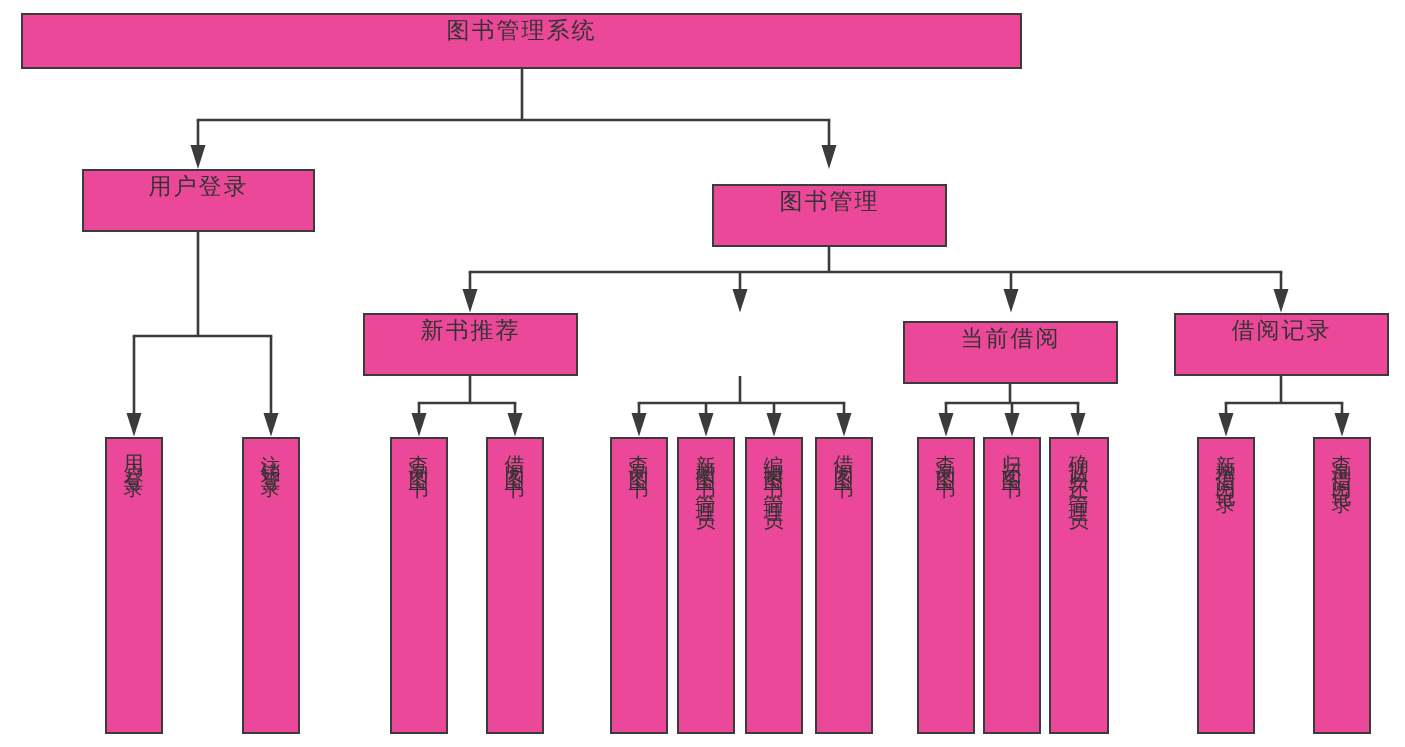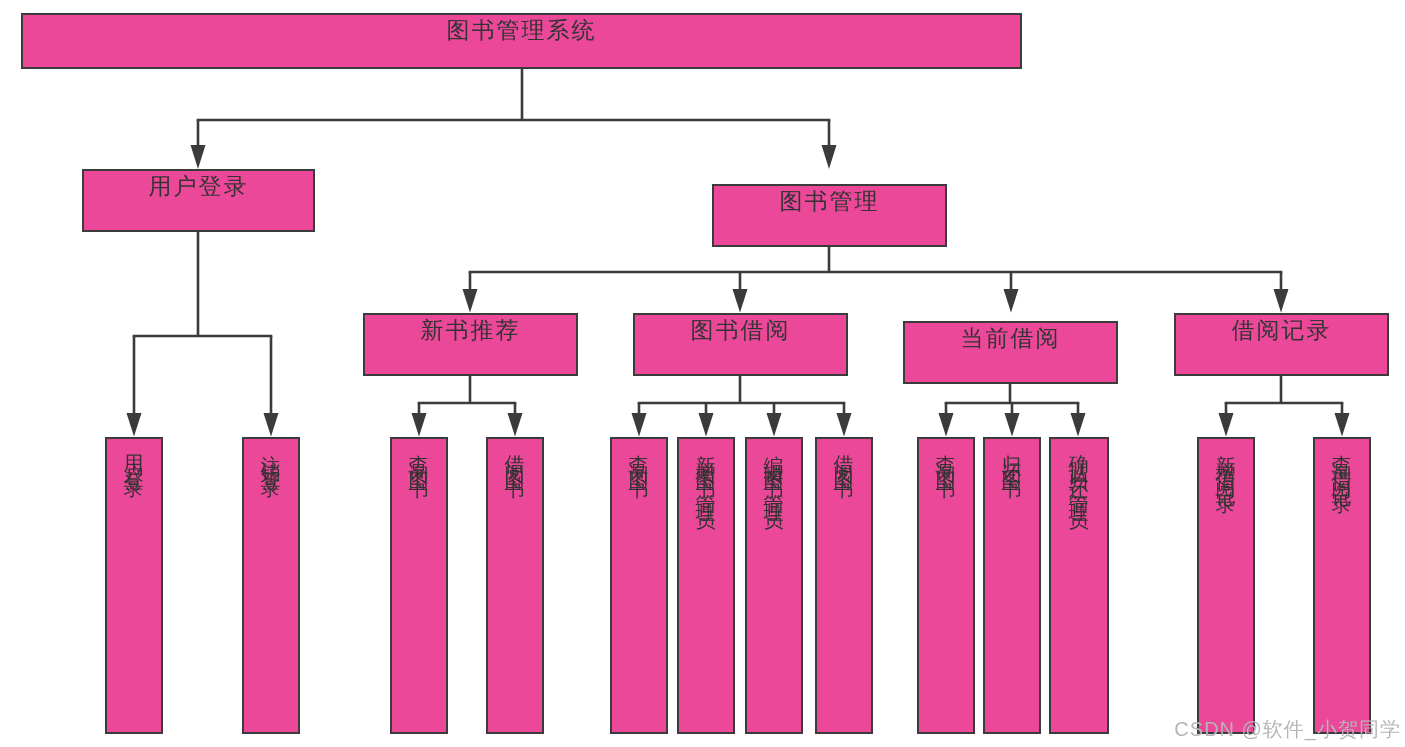--- a/index.html
+++ b/index.html
@@ -111,23 +111,20 @@
   <div class="box l2" style="left:82px;top:169px;width:233px;">
     <span class="hlabel">用户登录</span>
   </div>
   <div class="box l2" style="left:712px;top:169px;width:235px;margin-top:15px;">
     <span class="hlabel">图书管理</span>
   </div>
 
   <div class="box l3" style="left:363px;top:313px;width:215px;">
     <span class="hlabel">新书推荐</span>
   </div>
-  <div class="box l3" style="left:633px;top:313px;width:215px;">
-    <span class="hlabel">图书借阅</span>
-  </div>
   <div class="box l3" style="left:903px;top:321px;width:215px;">
     <span class="hlabel">当前借阅</span>
   </div>
   <div class="box l3" style="left:1174px;top:313px;width:215px;">
     <span class="hlabel">借阅记录</span>
   </div>
 
   <div class="box leaf" style="left:105px;">
     <span class="vlabel">用户登录</span>
   </div>
@@ -165,14 +162,13 @@
     <span class="vlabel">确认归还（管理员）</span>
   </div>
 
   <div class="box leaf" style="left:1197px;">
     <span class="vlabel">新增借阅记录</span>
   </div>
   <div class="box leaf" style="left:1313px;">
     <span class="vlabel">查询借阅记录</span>
   </div>
 
-  <div class="watermark">CSDN @软件_小贺同学</div>
 </div>
 
 </body></html>

